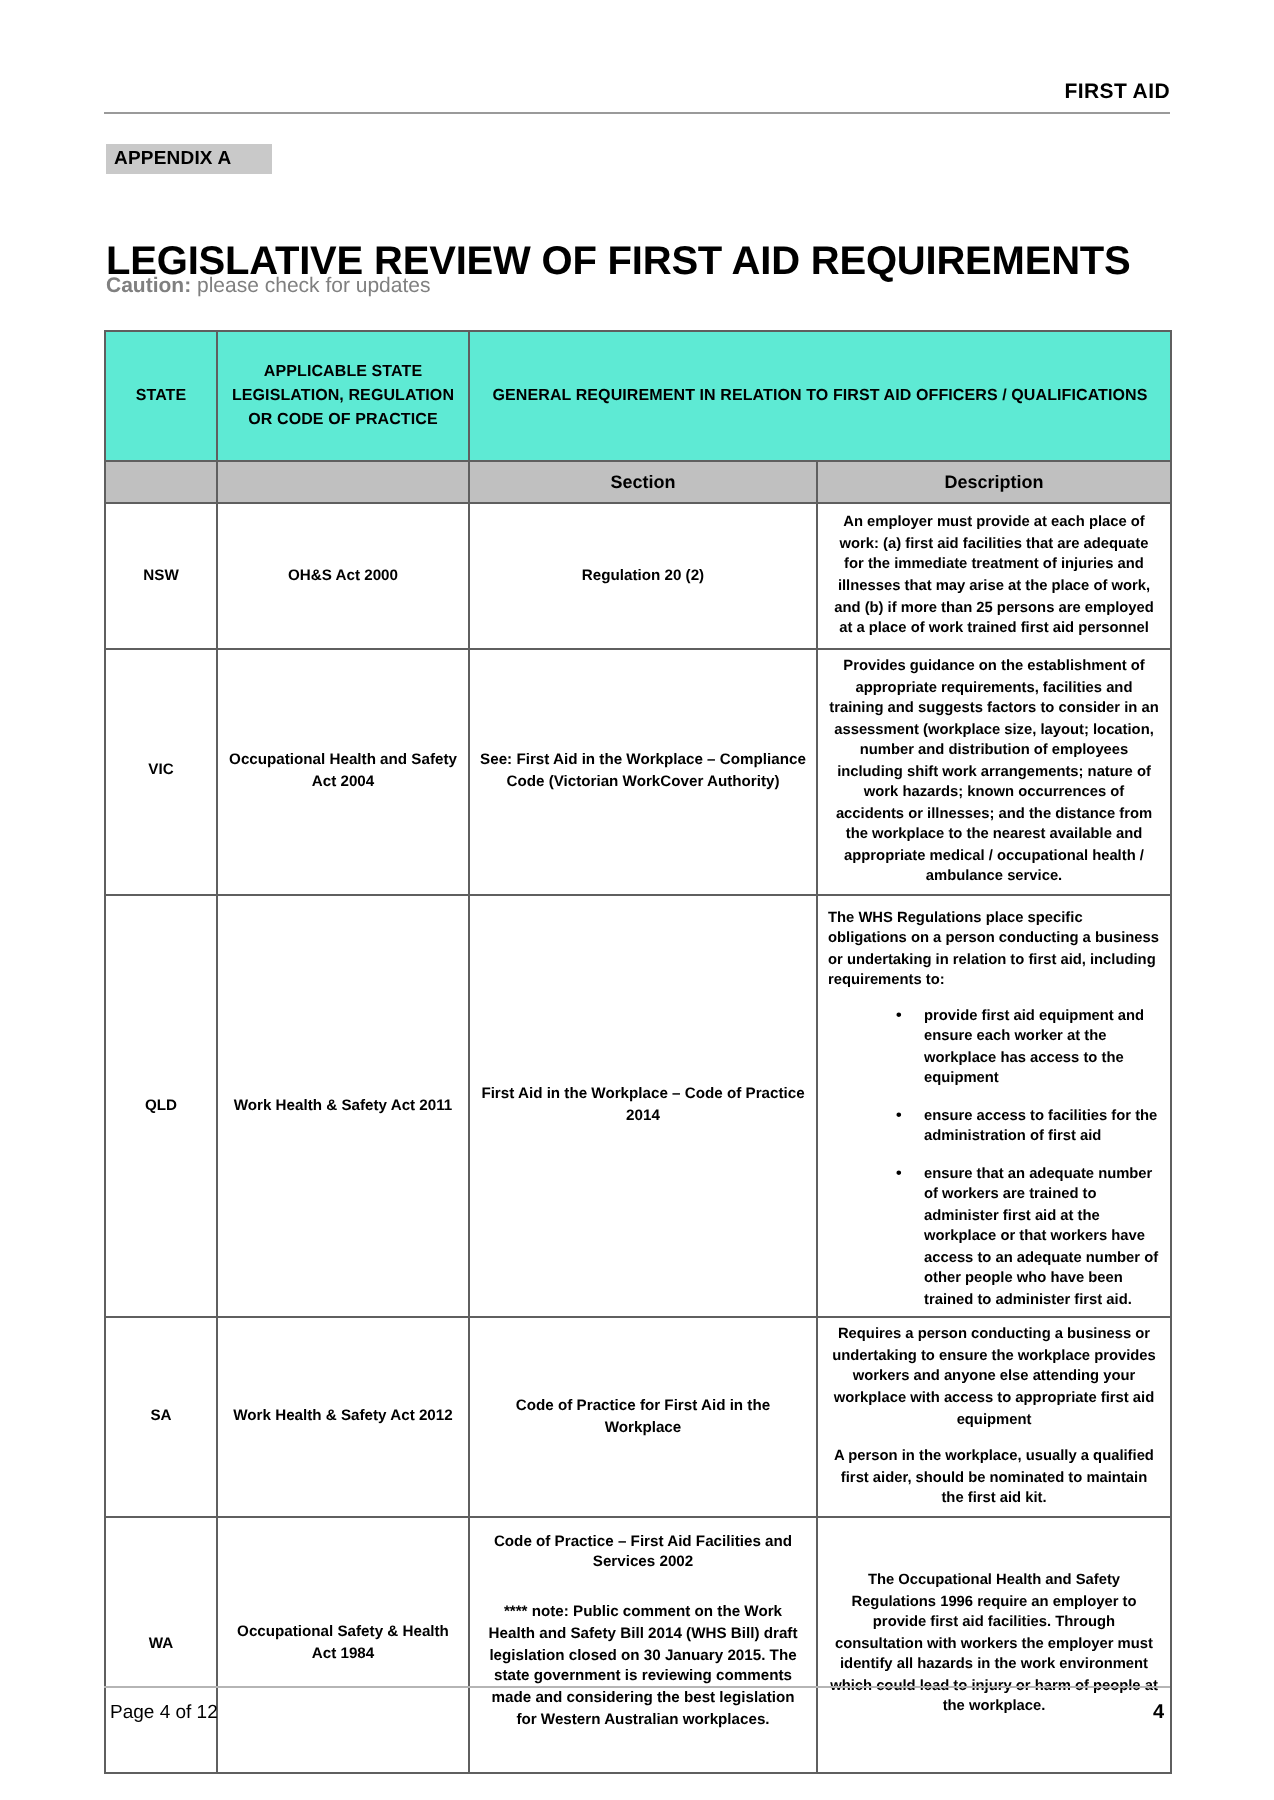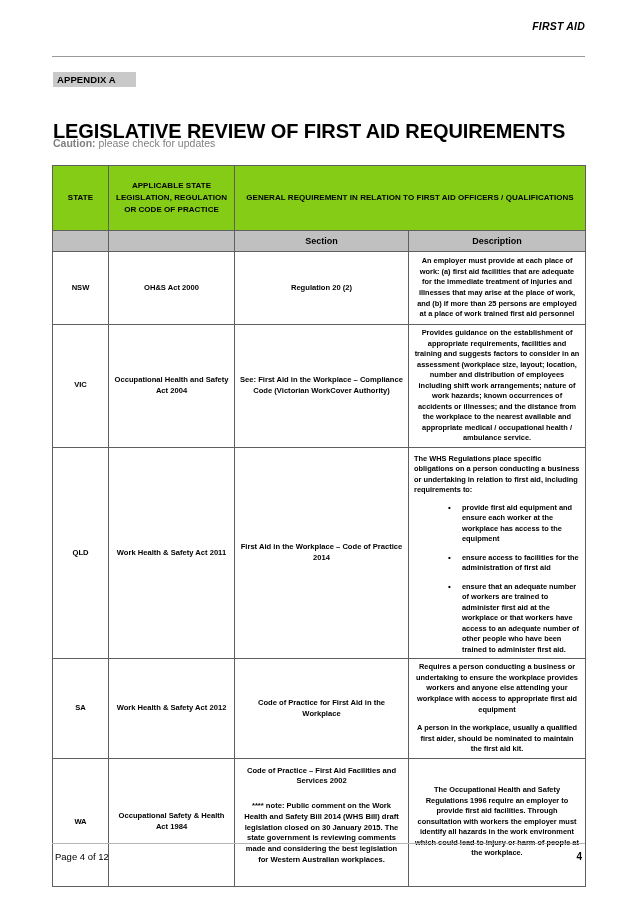--- a/index.html
+++ b/index.html
@@ -21,28 +21,27 @@
     height: 900px;
     box-sizing: border-box;
     padding: 0;
     background: #fff;
   }
 
   
   .page-header {
     position: absolute;
     left: 52px;
-    top: 20px;
+    top: 40px;
     width: 533px;
     text-align: right;
     font-size: 10.5px;
     font-weight: bold;
     letter-spacing: 0.2px;
     color: #000;
-    font-style: italic;
   }
   .header-rule {
     position: absolute;
     left: 52px;
     top: 56px;
     width: 533px;
     height: 1px;
     background: #9a9a9a;
   }
 
@@ -96,21 +95,21 @@
   }
   .legis-table td, .legis-table th {
     border: 1px solid #5f5f5f;
     vertical-align: middle;
     text-align: center;
     padding: 3px 5px;
     font-weight: bold;
     color: #000;
   }
   .legis-table .hdr {
-    background: #84cc16;
+    background: #5eead4;
     font-size: 8px;
     letter-spacing: 0.05px;
     line-height: 1.5;
   }
   .legis-table .hdr-sub {
     background: #c0c0c0;
     font-size: 9px;
     height: 16px;
     padding: 2px 20px;
   }

